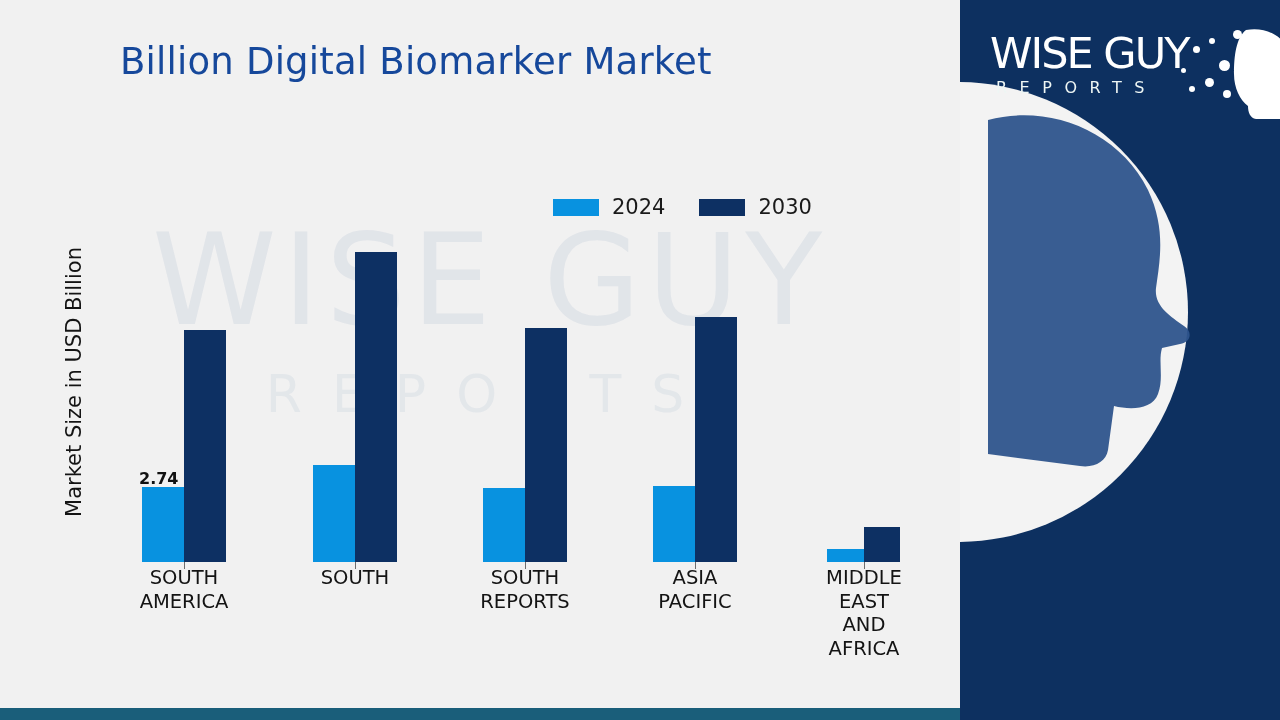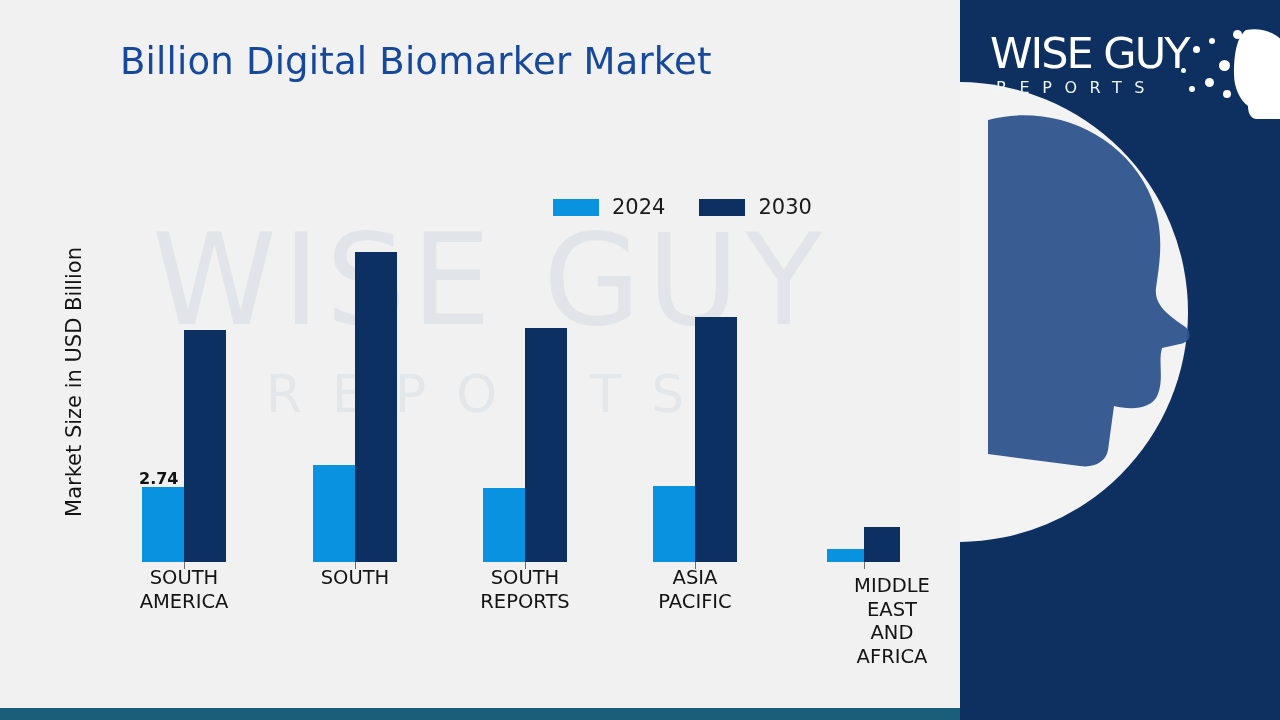--- a/index.html
+++ b/index.html
@@ -279,21 +279,21 @@
 
       <div class="bar" style="left:653px; width:42px; height:76px; background:#0892e0;"></div>
       <div class="bar" style="left:695px; width:42px; height:245px; background:#0d3063;"></div>
       <div class="tick" style="left:695px;"></div>
       <div class="cat-label" style="left:615px; width:160px;text-align:center;">ASIA
 PACIFIC</div>
 
       <div class="bar" style="left:827px; width:42px; height:13px; background:#0892e0;"></div>
       <div class="bar" style="left:864px; width:36px; height:35px; background:#0d3063;"></div>
       <div class="tick" style="left:864px;"></div>
-      <div class="cat-label" style="left:812px; width:160px;margin-top:8px;">MIDDLE
+      <div class="cat-label" style="left:784px; width:160px;">MIDDLE
 EAST
 AND
 AFRICA</div>
 
     </div>
 
     <div class="bottom-strip"></div>
   </div>
 
   <div class="brand-panel">

